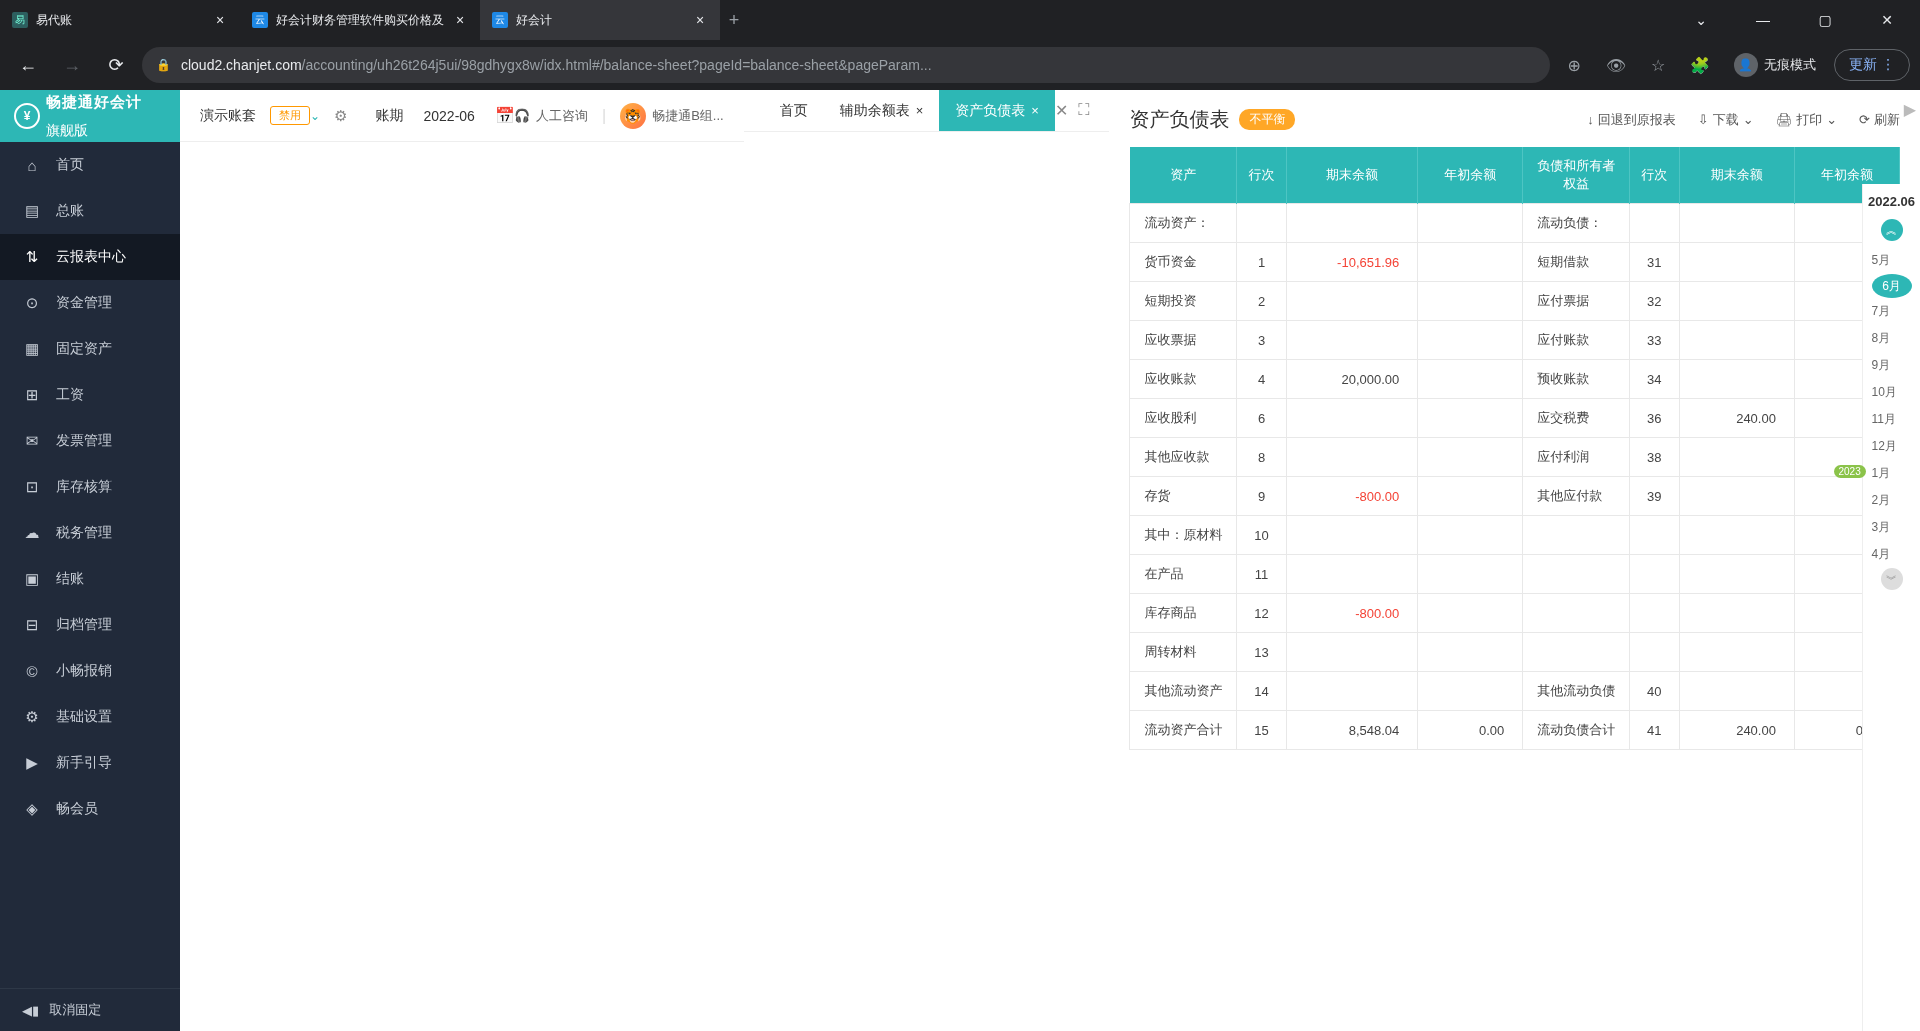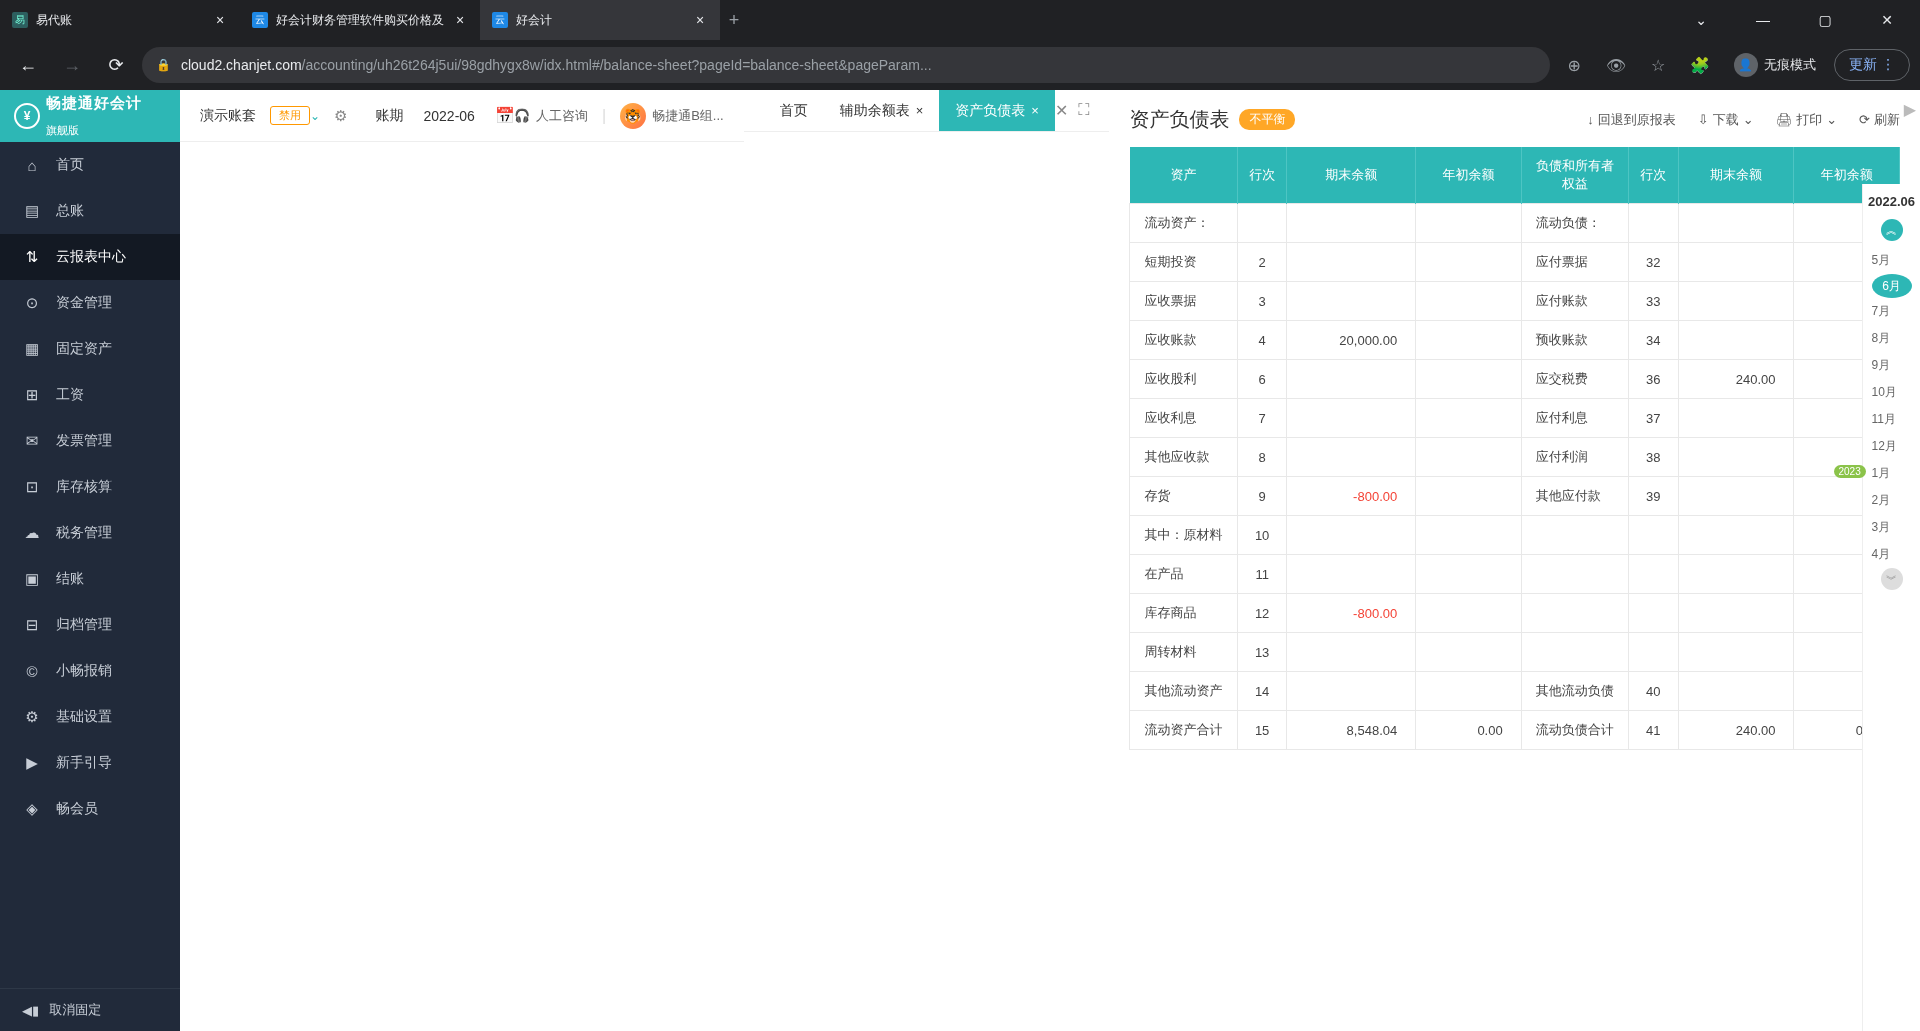--- a/index.html
+++ b/index.html
@@ -30,21 +30,21 @@
     .incognito { display: flex; align-items: center; gap: 6px; color: #e8eaed; font-size: 13px; padding: 0 8px; }
     .incognito-icon { width: 24px; height: 24px; background: #5f6368; border-radius: 50%; display: flex; align-items: center; justify-content: center; font-size: 12px; }
     .update-btn { color: #8ab4f8; font-size: 14px; padding: 6px 14px; border: 1px solid #5f6368; border-radius: 16px; }
     
     
     .app { display: flex; height: calc(1031px - 90px); }
     .sidebar { width: 180px; background: #212a3a; color: #c7cdd6; display: flex; flex-direction: column; }
     .logo-area { height: 52px; background: #2db7b5; display: flex; align-items: center; padding: 0 14px; color: #fff; }
     .logo-icon { width: 26px; height: 26px; border: 2px solid #fff; border-radius: 50%; display: flex; align-items: center; justify-content: center; font-size: 12px; margin-right: 6px; font-weight: bold; }
     .logo-text { font-size: 15px; font-weight: bold; letter-spacing: 1px; }
-    .logo-sub { font-size: 11px; margin-top: 10px; }
+    .logo-sub { font-size: 14px; margin-top: 10px; }
     .side-nav { flex: 1; overflow-y: auto; }
     .side-item { display: flex; align-items: center; padding: 14px 22px; font-size: 14px; cursor: pointer; }
     .side-item.active { background: #131923; color: #fff; }
     .side-item .icon { width: 20px; margin-right: 14px; font-size: 15px; display: flex; align-items: center; justify-content: center; }
     .side-footer { padding: 12px 22px; font-size: 13px; display: flex; align-items: center; border-top: 1px solid #2e3847; }
     .side-footer .icon { margin-right: 10px; }
     
     .main { flex: 1; display: flex; flex-direction: row; background: #fff; position: relative; }
     .topbar { height: 52px; display: flex; align-items: center; padding: 0 20px; border-bottom: 1px solid #eee; }
     .tb-left { display: flex; align-items: center; gap: 14px; }
@@ -307,20 +307,30 @@
                 <td class="label">流动资产：</td>
                 <td class="num"></td>
                 <td class="val"></td>
                 <td class="val"></td>
                 <td class="label">流动负债：</td>
                 <td class="num"></td>
                 <td class="val"></td>
                 <td class="val"></td>
               </tr>
               <tr>
+                <td class="label">货币资金</td>
+                <td class="num">1</td>
+                <td class="val neg">-10,651.96</td>
+                <td class="val"></td>
+                <td class="label">短期借款</td>
+                <td class="num">31</td>
+                <td class="val"></td>
+                <td class="val"></td>
+              </tr>
+              <tr>
                 <td class="label">短期投资</td>
                 <td class="num">2</td>
                 <td class="val"></td>
                 <td class="val"></td>
                 <td class="label">应付票据</td>
                 <td class="num">32</td>
                 <td class="val"></td>
                 <td class="val"></td>
               </tr>
               <tr>
@@ -344,30 +354,20 @@
                 <td class="val"></td>
               </tr>
               <tr>
                 <td class="label">应收股利</td>
                 <td class="num">6</td>
                 <td class="val"></td>
                 <td class="val"></td>
                 <td class="label">应交税费</td>
                 <td class="num">36</td>
                 <td class="val">240.00</td>
-                <td class="val"></td>
-              </tr>
-              <tr>
-                <td class="label">应收利息</td>
-                <td class="num">7</td>
-                <td class="val"></td>
-                <td class="val"></td>
-                <td class="label">应付利息</td>
-                <td class="num">37</td>
-                <td class="val"></td>
                 <td class="val"></td>
               </tr>
               <tr>
                 <td class="label">其他应收款</td>
                 <td class="num">8</td>
                 <td class="val"></td>
                 <td class="val"></td>
                 <td class="label">应付利润</td>
                 <td class="num">38</td>
                 <td class="val"></td>

